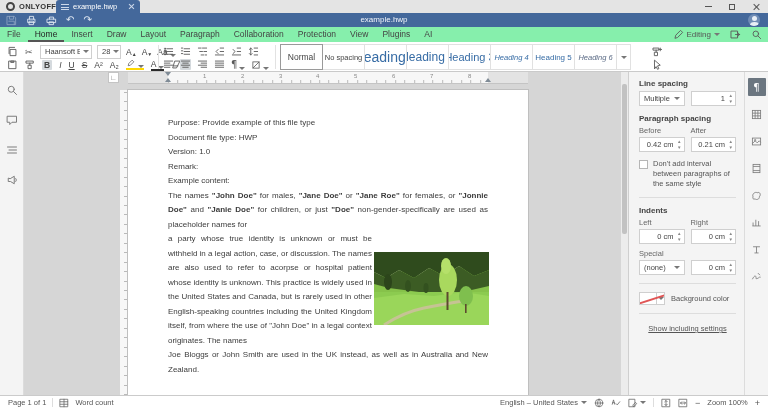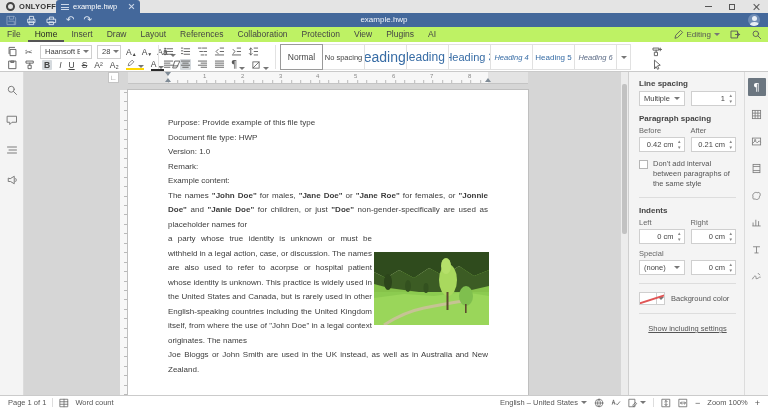--- a/index.html
+++ b/index.html
@@ -30,21 +30,21 @@
   .qat .ic { width:11px; height:11px; display:flex; align-items:center; justify-content:center; color:#dfe7f2; }
   .qat .ic svg { stroke:#dfe7f2; }
   .qat .disabled { opacity:.45; }
   .arrowglyph { font-family:"DejaVu Sans",sans-serif; font-size:10px; line-height:10px; color:#dfe7f2; }
   .doc-title { position:absolute; left:0; right:0; top:0; height:14px; text-align:center; line-height:14px; font-size:8px; color:#f2f5fa; }
   .avatar { position:absolute; right:8px; top:1px; width:12px; height:12px; border-radius:50%; background:#6f8cb5; overflow:hidden; }
   .avatar::before { content:""; position:absolute; left:3.5px; top:2px; width:5px; height:5px; border-radius:50%; background:#e8eef6; }
   .avatar::after { content:""; position:absolute; left:1.5px; top:7.5px; width:9px; height:6px; border-radius:50%; background:#e8eef6; }
 
   
-  .menubar { position:absolute; left:0; top:27px; width:768px; height:15px; background:#bef264; display:flex; align-items:center; }
+  .menubar { position:absolute; left:0; top:27px; width:768px; height:15px; background:#86efac; display:flex; align-items:center; }
   .mitem { font-size:8.5px; color:#444; padding:0 7px; height:15px; line-height:15px; }
   .mitem.active { color:#222; box-shadow:inset 0 -2px 0 #555; }
   .menuright { position:absolute; right:6px; top:0; height:15px; display:flex; align-items:center; gap:10px; }
   .editing { display:flex; align-items:center; gap:3px; font-size:8px; color:#555; }
   .caret { width:0; height:0; border-left:3px solid transparent; border-right:3px solid transparent; border-top:3px solid #777; }
   .gicon svg { stroke:#5f5f5f; }
 
   
   .toolbar { position:absolute; left:0; top:42px; width:768px; height:30px; background:#fff; border-bottom:1px solid #cacaca; }
   .trow { position:absolute; display:flex; align-items:center; gap:5px; height:13px; }
@@ -191,21 +191,21 @@
     <div class="doc-title">example.hwp</div>
     <div class="avatar"></div>
   </div>
 
   <div class="menubar">
     <span class="mitem">File</span>
     <span class="mitem active">Home</span>
     <span class="mitem">Insert</span>
     <span class="mitem">Draw</span>
     <span class="mitem">Layout</span>
-    <span class="mitem">References</span>
+    <span class="mitem">Paragraph</span>
     <span class="mitem">Collaboration</span>
     <span class="mitem">Protection</span>
     <span class="mitem">View</span>
     <span class="mitem">Plugins</span>
     <span class="mitem">AI</span>
     <div class="menuright">
       <span class="editing">
         <span class="ic gicon">
             <svg viewBox="0 0 16 16">
               <path d="M3 13l1-4 7-7 3 3-7 7z"></path>

